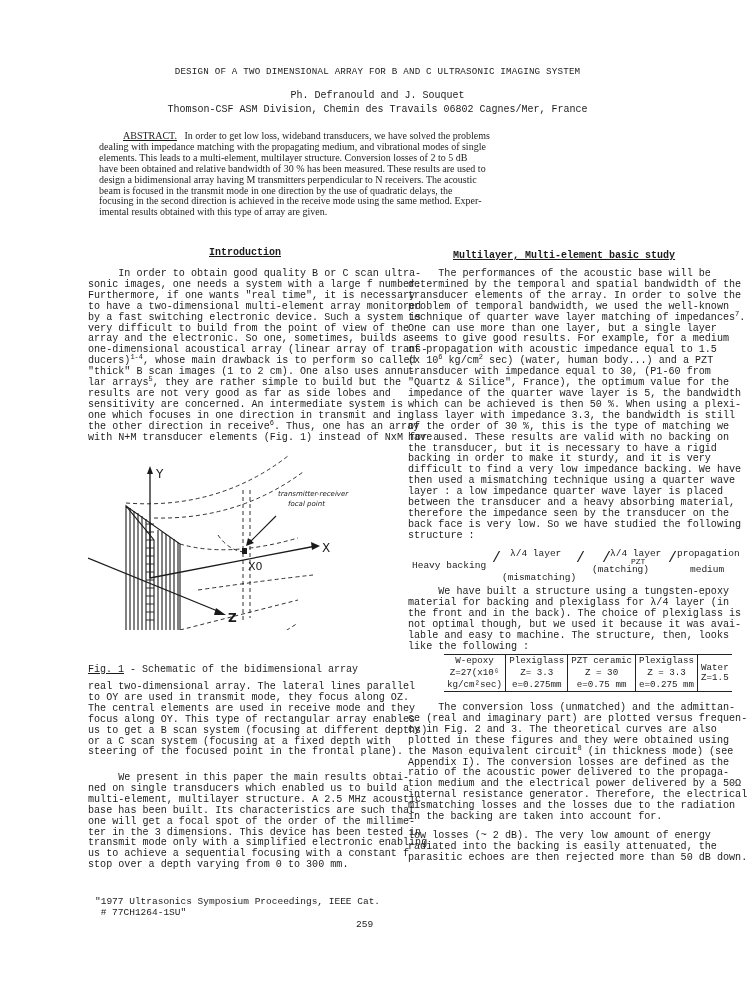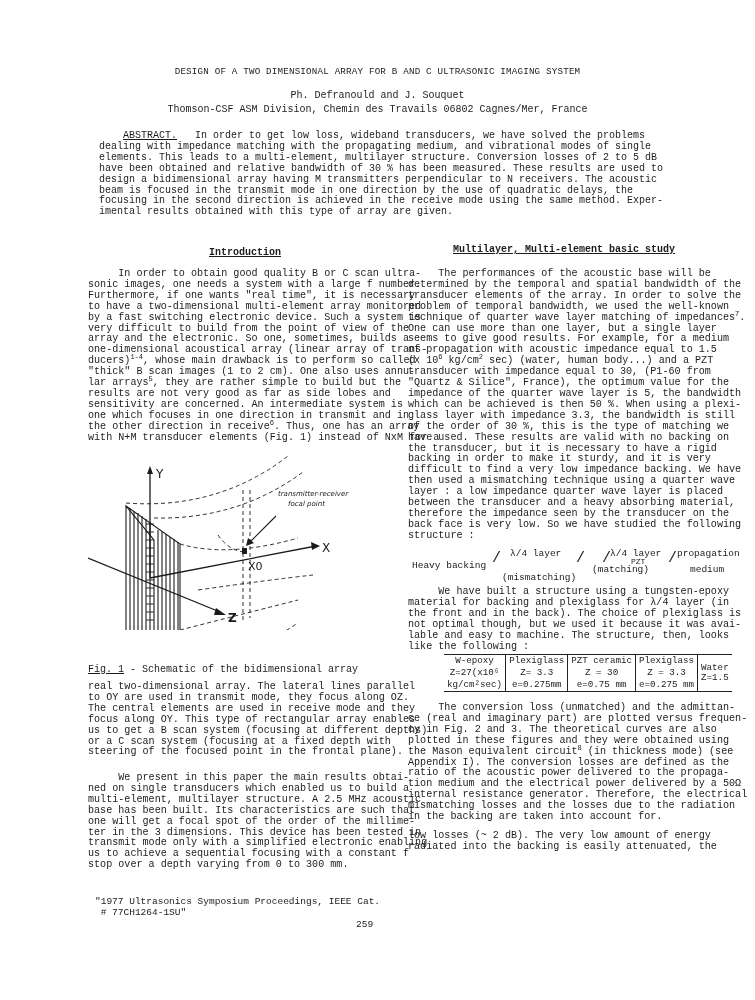--- a/index.html
+++ b/index.html
@@ -4,21 +4,21 @@
 <style>
   html, body { margin: 0; padding: 0; background: #ffffff; }
   body { width: 755px; height: 1000px; position: relative; overflow: hidden;
          font-family: "Liberation Mono", "DejaVu Sans Mono", monospace; color: #1c1c1c; }
   .mono { font-family: "Liberation Mono", "DejaVu Sans Mono", monospace; margin-left: 36px; }
   .title { position: absolute; left: 150px; top: 66px; width: 455px; text-align: center;
            font-size: 9.2px; letter-spacing: 0.2px; white-space: nowrap; }
   .authors { position: absolute; left: 150px; top: 89px; width: 455px; text-align: center;
              font-size: 10px; white-space: nowrap; line-height: 14px; }
   .abstract { position: absolute; left: 123px; top: 131px; width: 500px;
-              font-size: 10px; line-height: 10.9px; white-space: pre; }
+              font-size: 10px; line-height: 10.9px; white-space: pre; font-family: Liberation Serif, serif; }
   .abstract .ab-label { text-decoration: underline; }
   .col { position: absolute; font-size: 10.1px; line-height: 10.9px; white-space: pre; }
   .heading { position: absolute; font-size: 10px; text-decoration: underline; white-space: nowrap; font-weight: bold; }
   sup { font-size: 7px; line-height: 0; vertical-align: 4px; }
   .fig { position: absolute; left: 88px; top: 440px; width: 300px; height: 190px; }
   .caption { position: absolute; left: 88px; top: 664px; font-size: 10px; white-space: nowrap; }
   .caption .fig-no { text-decoration: underline; }
   .formula { position: absolute; left: 410px; top: 548px; width: 290px; height: 34px; font-size: 9.5px; }
   .formula span { position: absolute; white-space: nowrap; }
   .struct-table { position: absolute; left: 408px; top: 654px; border-collapse: collapse;
@@ -121,21 +121,21 @@
 <div class="caption"><span class="fig-no">Fig. 1</span><span> - Schematic of the bidimensional array</span></div>
 
 <div class="col" style="left:88px; top:682px;"><div>real two-dimensional array. The lateral lines parallel</div><div>to OY are used in transmit mode, they focus along OZ.</div><div>The central elements are used in receive mode and they</div><div>focus along OY. This type of rectangular array enables</div><div>us to get a B scan system (focusing at different depths)</div><div>or a C scan system (focusing at a fixed depth with</div><div>steering of the focused point in the frontal plane).</div></div>
 
 <div class="col" style="left:88px; top:773px;"><div>     We present in this paper the main results obtai-</div><div>ned on single transducers which enabled us to build a</div><div>multi-element, multilayer structure. A 2.5 MHz acoustic</div><div>base has been built. Its characteristics are such that</div><div>one will get a focal spot of the order of the millime-</div><div>ter in the 3 dimensions. This device has been tested in</div><div>transmit mode only with a simplified electronic enabling</div><div>us to achieve a sequential focusing with a constant f</div><div>stop over a depth varying from 0 to 300 mm.</div></div>
 
 <div class="footnote"><div>"1977 Ultrasonics Symposium Proceedings, IEEE Cat.</div><div> # 77CH1264-1SU"</div></div>
 
 <div class="page-number">259</div>
 
-<div class="heading" style="left:453px; top:244px;">Multilayer, Multi-element basic study</div>
+<div class="heading" style="left:453px; top:250px;">Multilayer, Multi-element basic study</div>
 
 <div class="col" style="left:408px; top:269px;"><div>     The performances of the acoustic base will be</div><div>determined by the temporal and spatial bandwidth of the</div><div>transducer elements of the array. In order to solve the</div><div>problem of temporal bandwidth, we used the well-known</div><div><span>technique of quarter wave layer matching of impedances</span><sup>7</sup><span>.</span></div><div>One can use more than one layer, but a single layer</div><div>seems to give good results. For example, for a medium</div><div>of propagation with acoustic impedance equal to 1.5</div><div><span>(x 10</span><sup>6</sup><span> kg/cm</span><sup>2</sup><span> sec) (water, human body...) and a PZT</span></div><div>transducer with impedance equal to 30, (P1-60 from</div><div>"Quartz &amp; Silice", France), the optimum value for the</div><div>impedance of the quarter wave layer is 5, the bandwidth</div><div>which can be achieved is then 50 %. When using a plexi-</div><div>glass layer with impedance 3.3, the bandwidth is still</div><div>of the order of 30 %, this is the type of matching we</div><div>have used. These results are valid with no backing on</div><div>the transducer, but it is necessary to have a rigid</div><div>backing in order to make it sturdy, and it is very</div><div>difficult to find a very low impedance backing. We have</div><div>then used a mismatching technique using a quarter wave</div><div>layer : a low impedance quarter wave layer is placed</div><div>between the transducer and a heavy absorbing material,</div><div>therefore the impedance seen by the transducer on the</div><div>back face is very low. So we have studied the following</div><div>structure :</div></div>
 
 <div class="formula">
   <span style="left:2px; top:12px;">Heavy backing</span>
   <span style="left:82px; top:2px; font-size:15px;">/</span>
   <span style="left:100px; top:0px;">λ/4 layer</span>
   <span style="left:92px; top:24px;">(mismatching)</span>
   <span style="left:166px; top:2px; font-size:15px;">/</span>
   <span style="left:174px; top:9px; font-size:8px;padding-left:47px;">PZT</span>
@@ -171,13 +171,13 @@
     <td>kg/cm²sec)</td>
     <td>e=0.275mm</td>
     <td>e=0.75 mm</td>
     <td>e=0.275 mm</td>
   </tr>
 </tbody>
   </table>
 
 <div class="col" style="left:408px; top:703px;"><div>     The conversion loss (unmatched) and the admittan-</div><div>ce (real and imaginary part) are plotted versus frequen-</div><div>cy in Fig. 2 and 3. The theoretical curves are also</div><div>plotted in these figures and they were obtained using</div><div><span>the Mason equivalent circuit</span><sup>8</sup><span> (in thickness mode) (see</span></div><div>Appendix I). The conversion losses are defined as the</div><div>ratio of the acoustic power delivered to the propaga-</div><div>tion medium and the electrical power delivered by a 50Ω</div><div>internal resistance generator. Therefore, the electrical</div><div>mismatching losses and the losses due to the radiation</div><div>in the backing are taken into account for.</div></div>
 
-<div class="col" style="left:408px; top:831px;"><div>low losses (~ 2 dB). The very low amount of energy</div><div>radiated into the backing is easily attenuated, the</div></div>
+<div class="col" style="left:408px; top:831px;"><div>low losses (~ 2 dB). The very low amount of energy</div><div>radiated into the backing is easily attenuated, the</div><div>parasitic echoes are then rejected more than 50 dB down.</div></div>
 
 </body></html>

